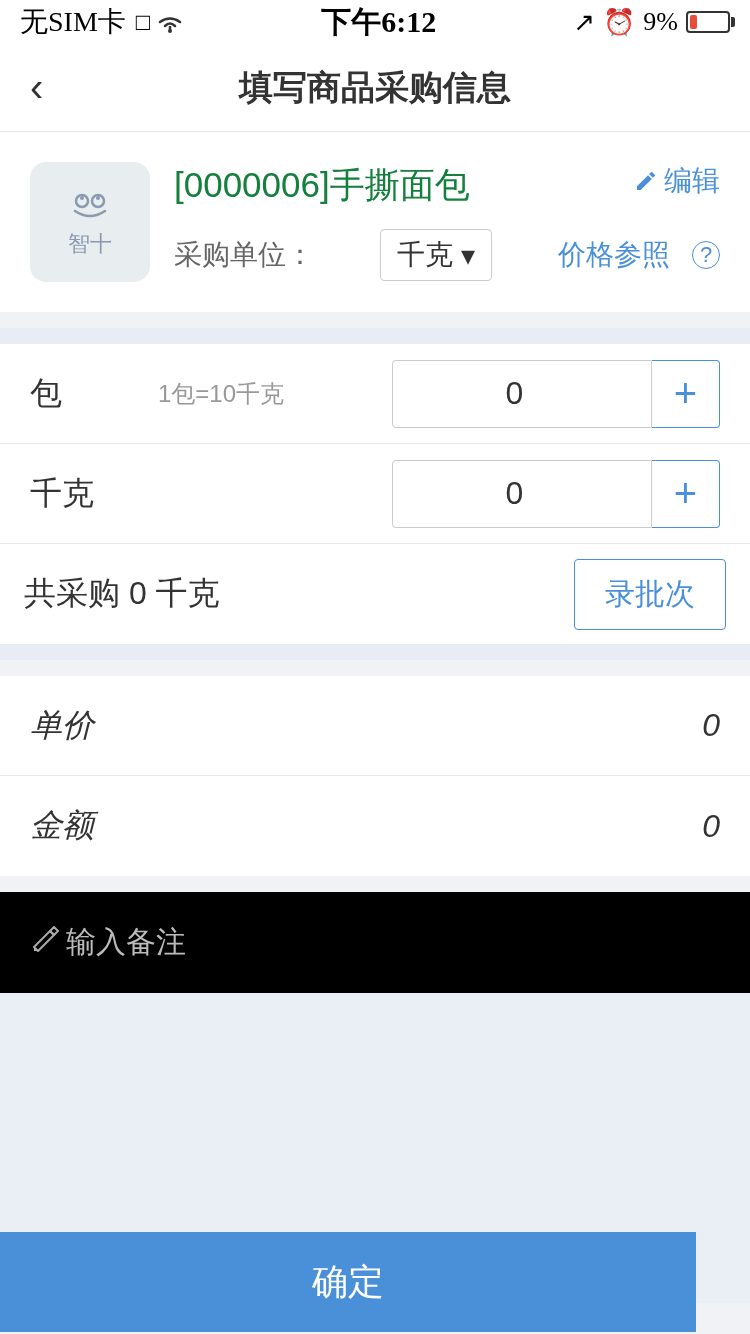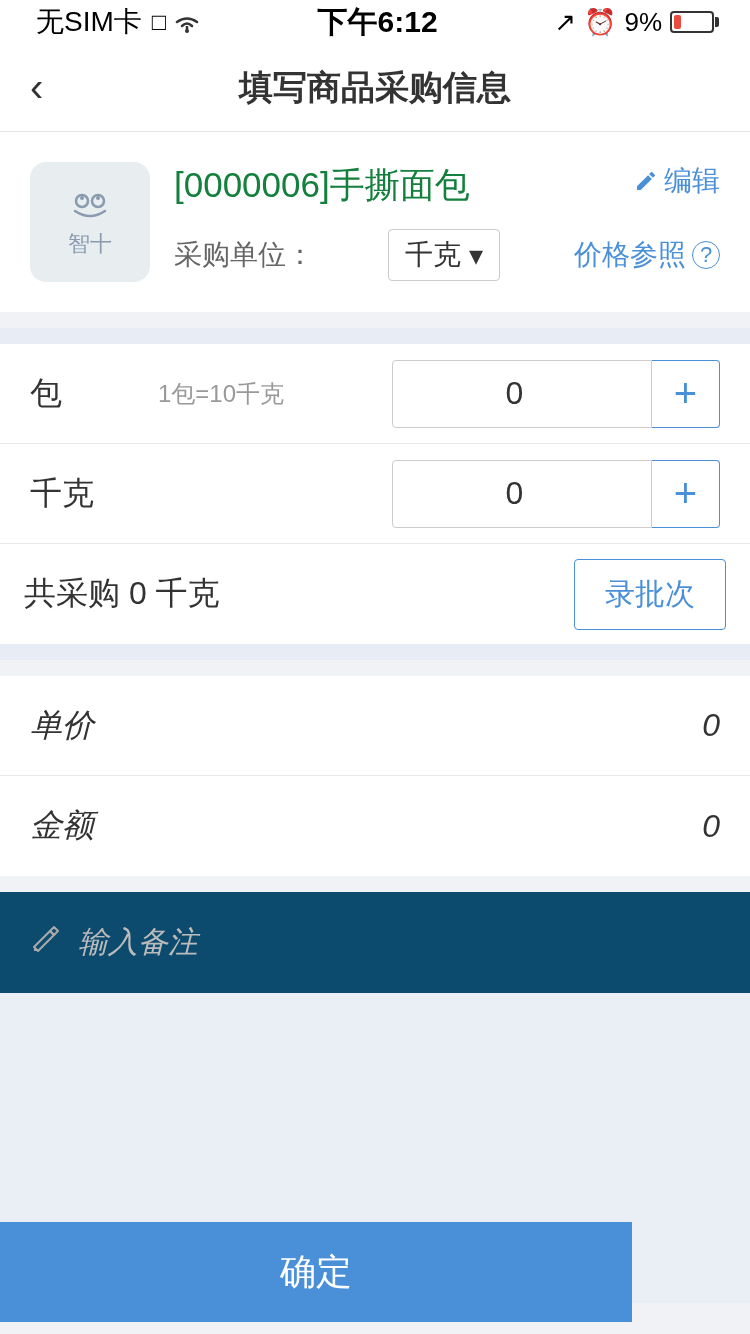--- a/index.html
+++ b/index.html
@@ -12,23 +12,24 @@
       font-size: 32px;
     }
 
     
     .status-bar {
       height: 44px;
       background: #fff;
       display: flex;
       align-items: center;
       justify-content: space-between;
-      padding: 0 36px;
+      padding: 0 20px;
       font-size: 28px;
       font-weight: 500;
+      font-family: Liberation Serif, serif;
     }
     .status-left { display: flex; align-items: center; gap: 10px; }
     .status-center { font-size: 30px; font-weight: 600; }
     .status-right { display: flex; align-items: center; gap: 8px; font-size: 26px; }
     .battery-icon {
       width: 44px; height: 22px;
       border: 2px solid #333;
       border-radius: 4px;
       position: relative;
       display: inline-flex;
@@ -142,21 +143,21 @@
       display: flex;
       align-items: center;
       gap: 8px;
       cursor: pointer;
     }
     .price-ref {
       color: #4a90d9;
       font-size: 28px;
       display: flex;
       align-items: center;
-      gap: 6px;
+      gap: 22px;
       cursor: pointer;
     }
 
     
     .section-divider {
       height: 16px;
       background: #e8edf5;
     }
 
     
@@ -255,51 +256,50 @@
       font-size: 32px;
       color: #333;
     }
     .price-row-value {
       font-size: 32px;
       color: #333;
     }
 
     
     .notes-section {
-      background: #0c4a6e;
+      background: #000000;
       margin-top: 16px;
       padding: 30px;
       display: flex;
       align-items: center;
-      gap: 16px;
+      gap: 4px;
       min-height: 100px;
-      font-style: italic;
     }
     .pencil-icon {
       color: #999;
       font-size: 32px;
     }
     .notes-placeholder {
       font-size: 30px;
       color: #bbb;
     }
 
     
     .bottom-spacer {
       flex: 1;
       background: #eaeff5;
       min-height: 300px;
     }
 
     
     .confirm-btn {
       position: fixed;
-      bottom: 12px;
+      bottom: 2px;
       left: 0;
-      width: 632px;
+      width: 696px;
       height: 100px;
       background: #4a90d9;
       color: #fff;
       font-size: 36px;
       font-weight: 500;
       border: none;
       cursor: pointer;
       display: flex;
       align-items: center;
       justify-content: center;

